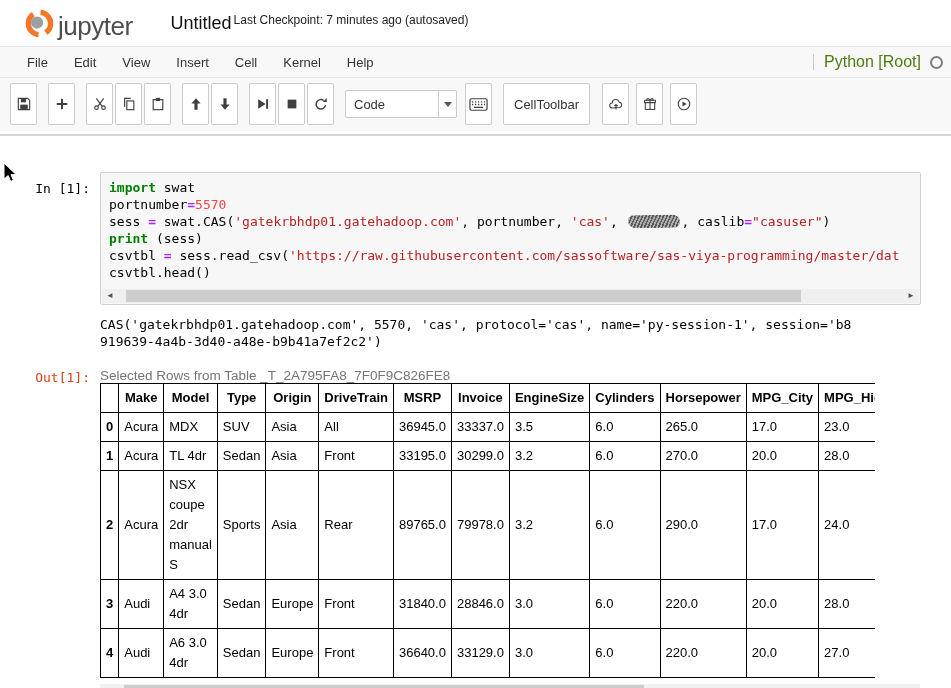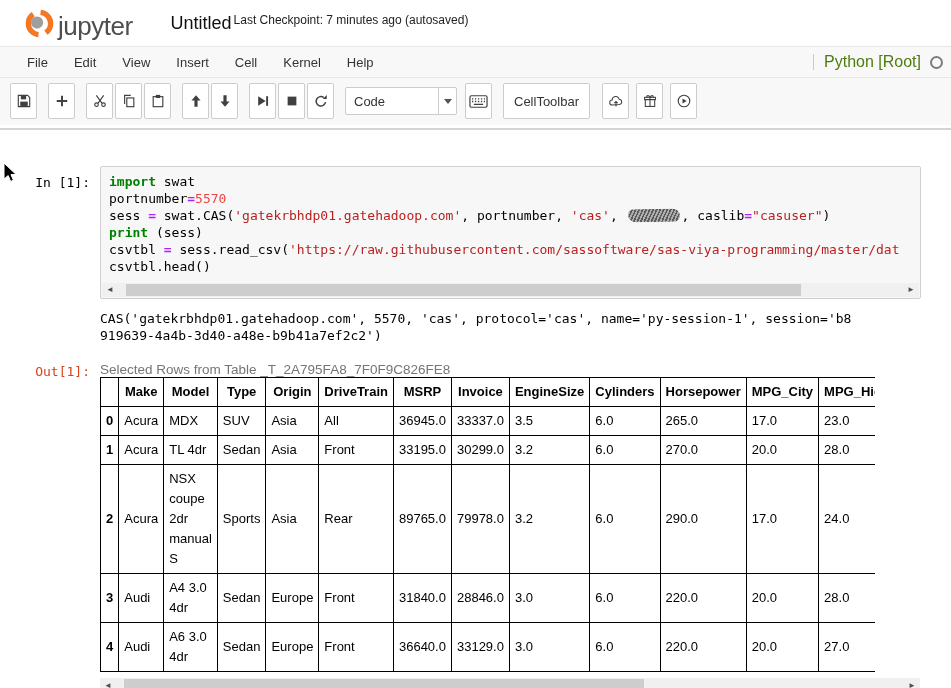--- a/index.html
+++ b/index.html
@@ -21,21 +21,21 @@
   .menu-item { font-size: 13px; color: #333; padding: 6px 13px; cursor: pointer; text-align: right; }
   .kernel-wrap { margin-left: auto; display: flex; align-items: center; }
   .kernel-sep { width: 1px; height: 16px; background: #c9c9c9; margin-right: 10px; }
   .kernel-name { font-size: 16px; color: #4d7c0f; }
   .kernel-circle { width: 13px; height: 13px; border: 2px solid #7d7d7d; border-radius: 50%; margin-left: 9px; }
 
   
   .toolbar { background: #f8f8f8; padding: 5px 0 6px 10px; display: flex; align-items: center; }
   .toolbar-groups { display: flex; }
   .btn-group { display: flex; margin-right: 9px; }
-  .tb-btn { height: 36px; min-width: 27px; background: #fff; border: 1px solid #ccc; border-radius: 2px;
+  .tb-btn { height: 42px; min-width: 27px; background: #fff; border: 1px solid #ccc; border-radius: 2px;
     display: inline-flex; align-items: center; justify-content: center; margin-right: 2px; cursor: pointer; padding: 0; }
   .tb-icon { display: inline-flex; width: 14px; height: 14px; }
   .tb-icon svg { width: 100%; height: 100%; }
   .tb-btn.kb .tb-icon { width: 19px; height: 13px; }
   .text-btn { font-size: 13px; color: #333; padding: 0 10px; font-family: "Liberation Sans", sans-serif; }
   .cell-type-select { height: 28px; width: 112px; background: #fff; border: 1px solid #ccc; border-radius: 2px;
     display: flex; align-items: center; font-size: 13px; color: #333; margin-right: 8px; cursor: pointer; }
   .cell-type-select .val { flex: 1; padding-left: 8px; }
   .select-arrow-box { width: 18px; align-self: stretch; border-left: 1px solid #ccc; display: flex; align-items: center; justify-content: center; }
   .caret { width: 0; height: 0; border-left: 4px solid transparent; border-right: 4px solid transparent; border-top: 5px solid #555; }

